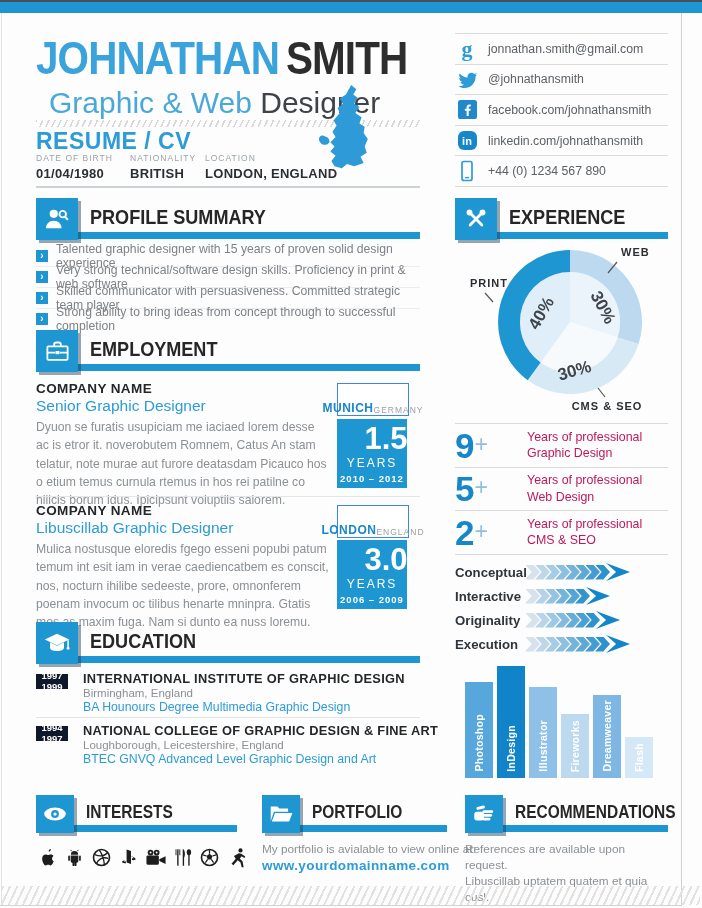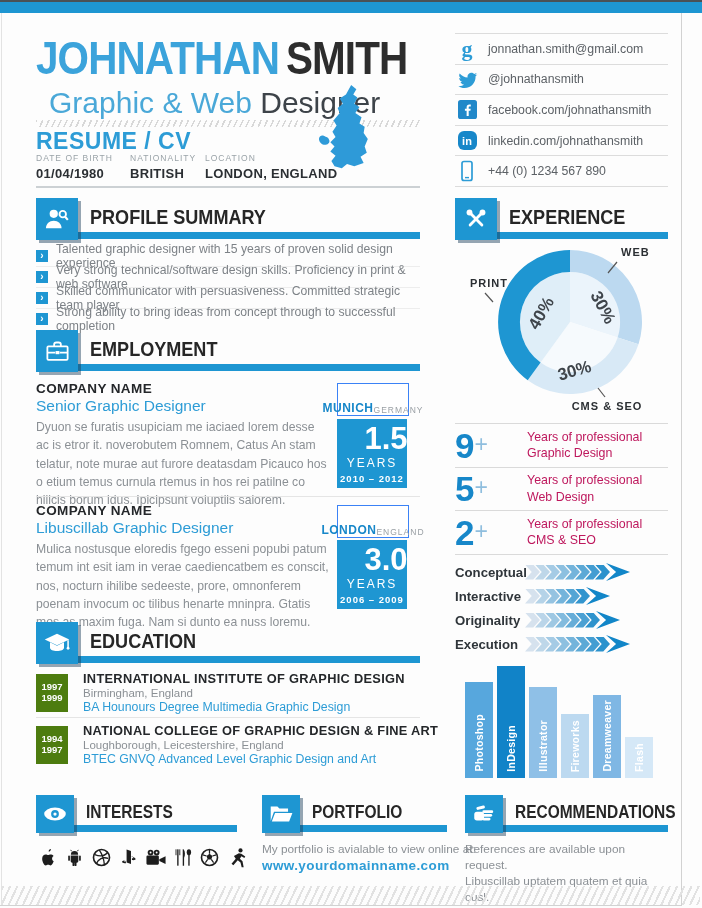--- a/index.html
+++ b/index.html
@@ -64,21 +64,21 @@
   .citybadge .city{font-size:12px;font-weight:bold;color:#1787C9;letter-spacing:.5px;}
   .citybadge .ctry{font-size:8.5px;color:#9aa0a5;letter-spacing:1px;margin-top:1px;}
   .yearsbox{position:absolute;left:337px;width:70px;height:69px;background:#1E96D2;color:#fff;
             display:flex;flex-direction:column;align-items:center;justify-content:center;}
   .yearsbox .num{font-size:31px;font-weight:bold;line-height:1;margin-left:28px;}
   .yearsbox .yl{font-size:12px;letter-spacing:2px;margin-top:2px;}
   .yearsbox .per{font-size:9.5px;font-weight:bold;letter-spacing:1px;margin-top:3px;}
   .jobdiv{position:absolute;left:36px;top:496px;width:384px;height:1px;background:#e5e5e5;}
 
   
-  .edu-chip{position:absolute;left:36px;width:32px;height:38px;background:#4d7c0f;color:#fff;
+  .edu-chip{position:absolute;left:36px;width:32px;height:15px;background:#0f172a;color:#fff;
             display:flex;flex-direction:column;align-items:center;justify-content:center;}
   .edu-chip span{font-size:9.5px;font-weight:bold;line-height:1.15;}
   .edu-name{position:absolute;left:83px;font-size:12.8px;font-weight:bold;color:#24272a;letter-spacing:.3px;}
   .edu-loc{position:absolute;left:83px;font-size:11.5px;color:#8b9095;}
   .edu-deg{position:absolute;left:83px;font-size:12.3px;color:#2D9CD6;}
   .edudiv{position:absolute;left:36px;top:717px;width:384px;height:1px;background:#e5e5e5;}
 
   
   .stats{position:absolute;left:455px;top:423px;width:213px;border-top:1px solid #dadada;}
   .st-row{height:42.5px;display:flex;align-items:center;border-bottom:1px solid #dadada;}

